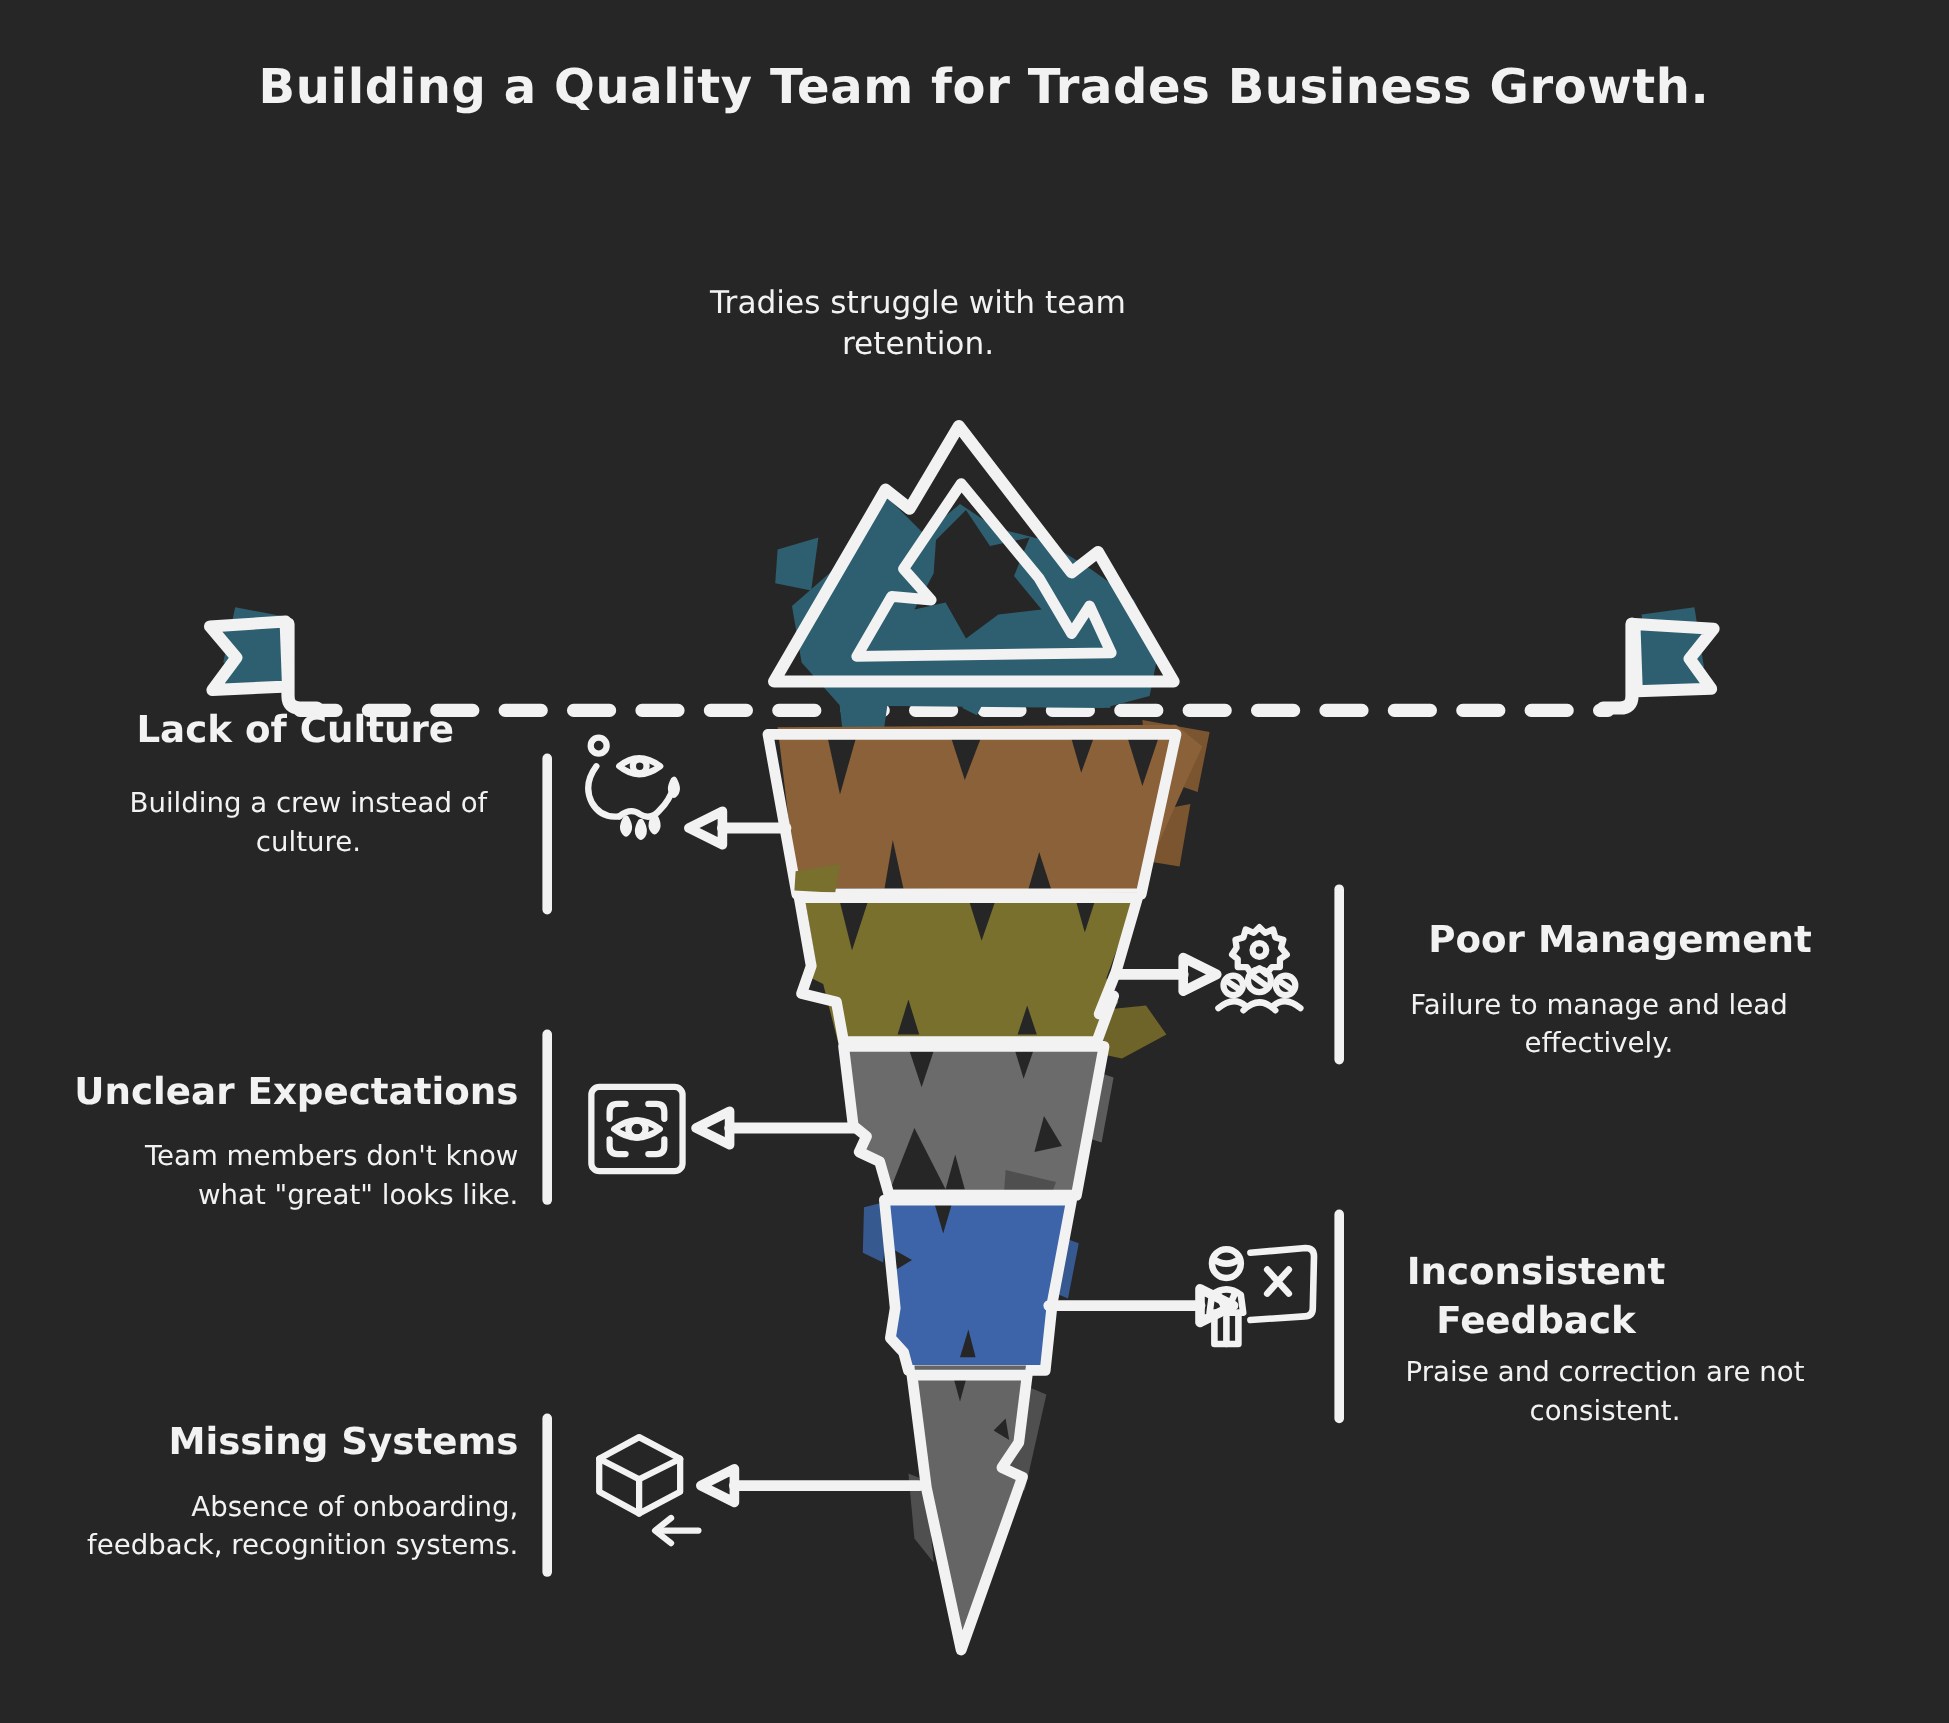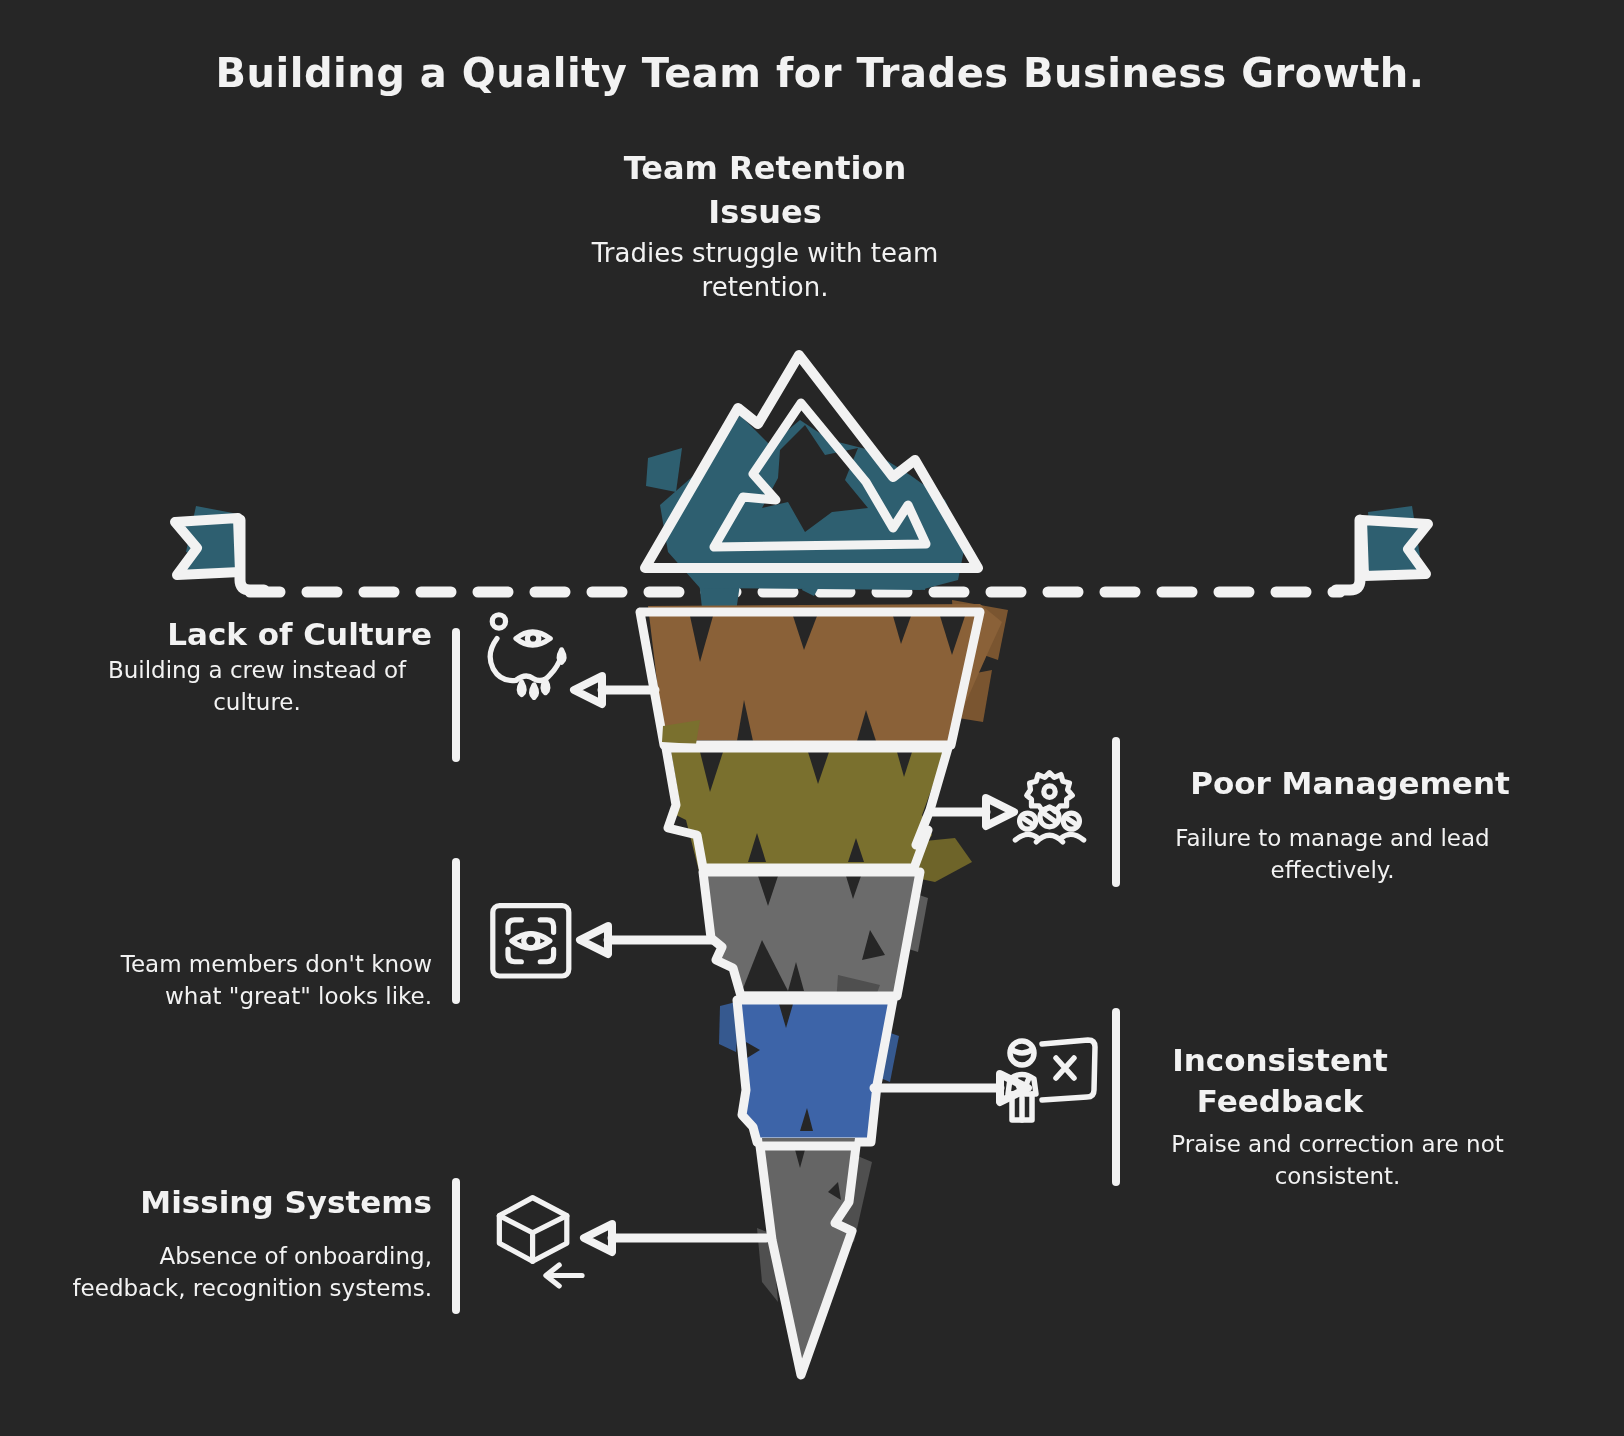--- a/index.html
+++ b/index.html
@@ -187,29 +187,29 @@
       <path d="M48 8 L84 27 L84 56 L48 75 L13 56 L13 27 Z" class="ink w5"></path>
       <path d="M13 27 L48 45 L84 27" class="ink w5"></path>
       <path d="M48 45 L48 75" class="ink w5"></path>
       <path d="M100 90 L64 90" class="ink w5"></path>
       <path d="M76 79 L62 90 L76 101" class="ink w5"></path>
     </g>
   </svg>
 
   <div class="abs page-title">Building a Quality Team for Trades Business Growth.</div>
 
-  <div class="abs top-heading">Team Retention Issues</div>
   <div class="abs top-desc">Tradies struggle with team retention.</div>
 
-  <div class="abs co-heading al-r" style="left:60px;top:614px;width:372px;">Lack of Culture</div>
+  <div class="abs co-heading al-r" style="left:60px;top:588px;width:372px;text-align:center;">Lack of Culture</div>
   <div class="abs co-desc al-r" style="left:82px;top:654px;width:350px;text-align:center;">Building a crew instead of culture.</div>
 
   <div class="abs co-heading al-l" style="left:1140px;top:763px;width:420px;">Poor Management</div>
   <div class="abs co-desc al-l" style="left:1140px;top:822px;width:385px;">Failure to manage and lead effectively.</div>
 
+  <div class="abs co-heading al-r" style="left:45px;top:890px;width:387px;">Unclear Expectations</div>
   <div class="abs co-desc al-r" style="left:82px;top:948px;width:350px;">Team members don't know what "great" looks like.</div>
 
   <div class="abs co-heading al-l" style="left:1140px;top:1040px;width:280px;">Inconsistent Feedback</div>
   <div class="abs co-desc al-l" style="left:1140px;top:1128px;width:395px;">Praise and correction are not consistent.</div>
 
   <div class="abs co-heading al-r" style="left:60px;top:1182px;width:372px;">Missing Systems</div>
   <div class="abs co-desc al-r" style="left:40px;top:1240px;width:392px;">Absence of onboarding, feedback, recognition systems.</div>
 
 </div>
 

